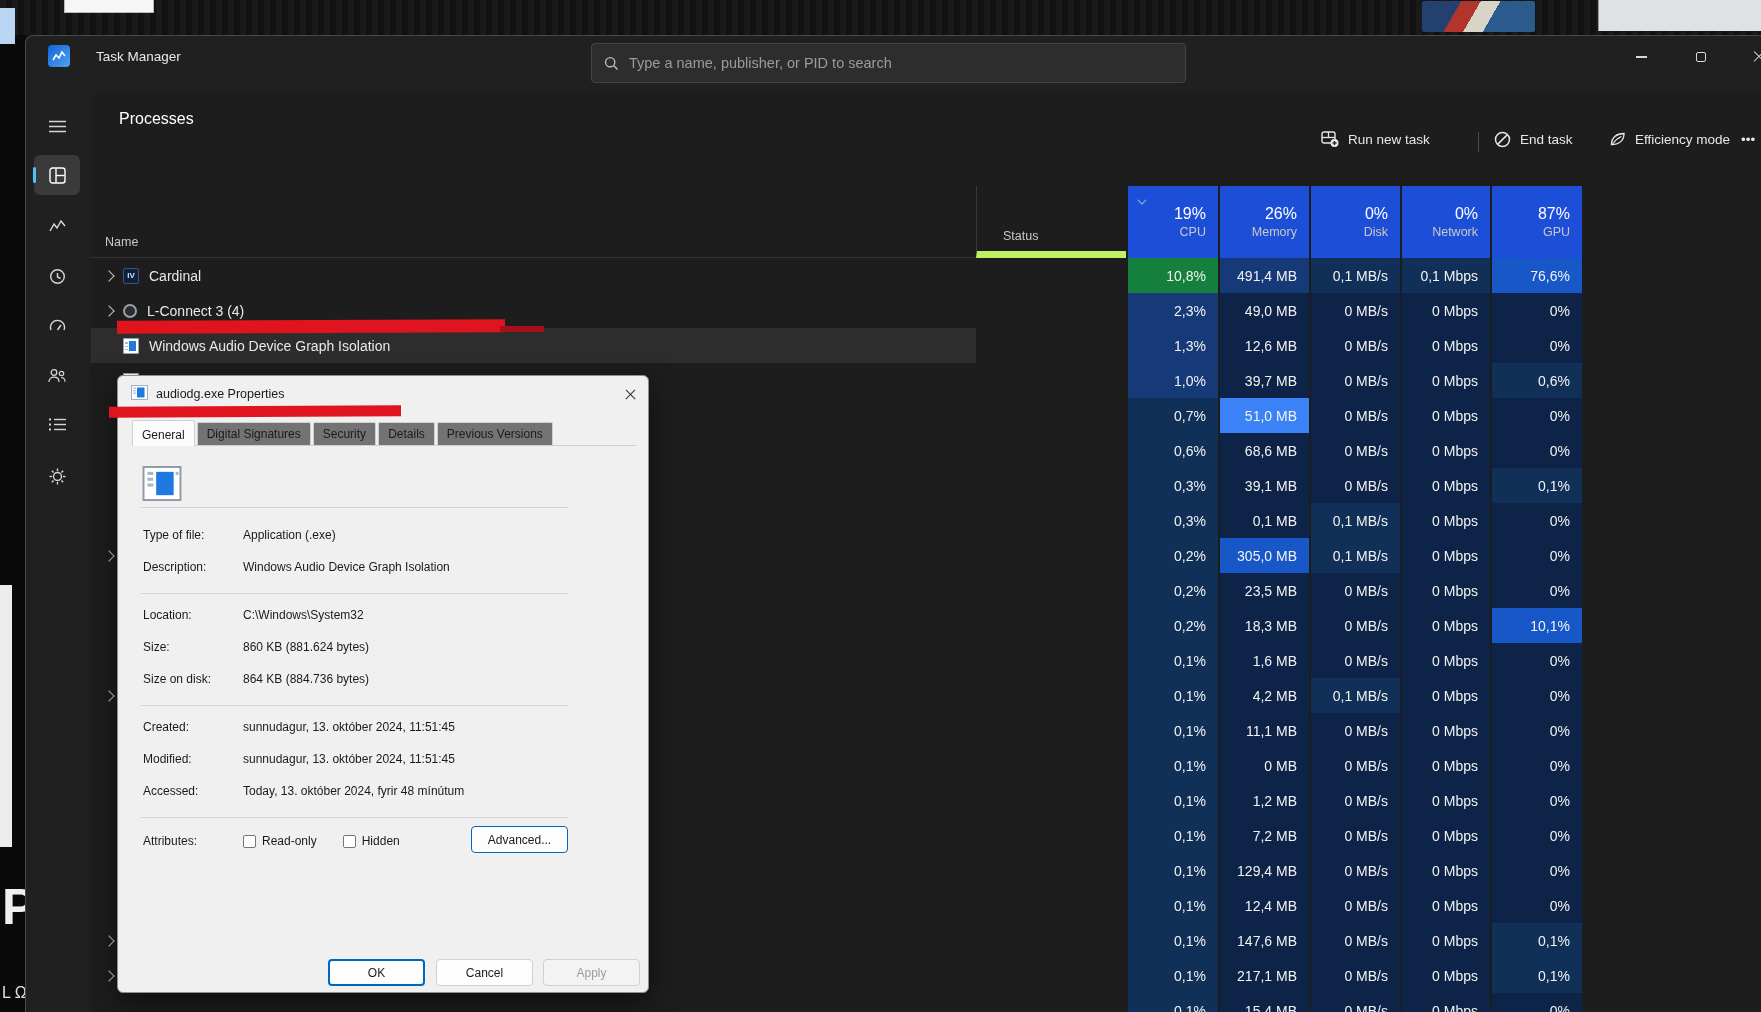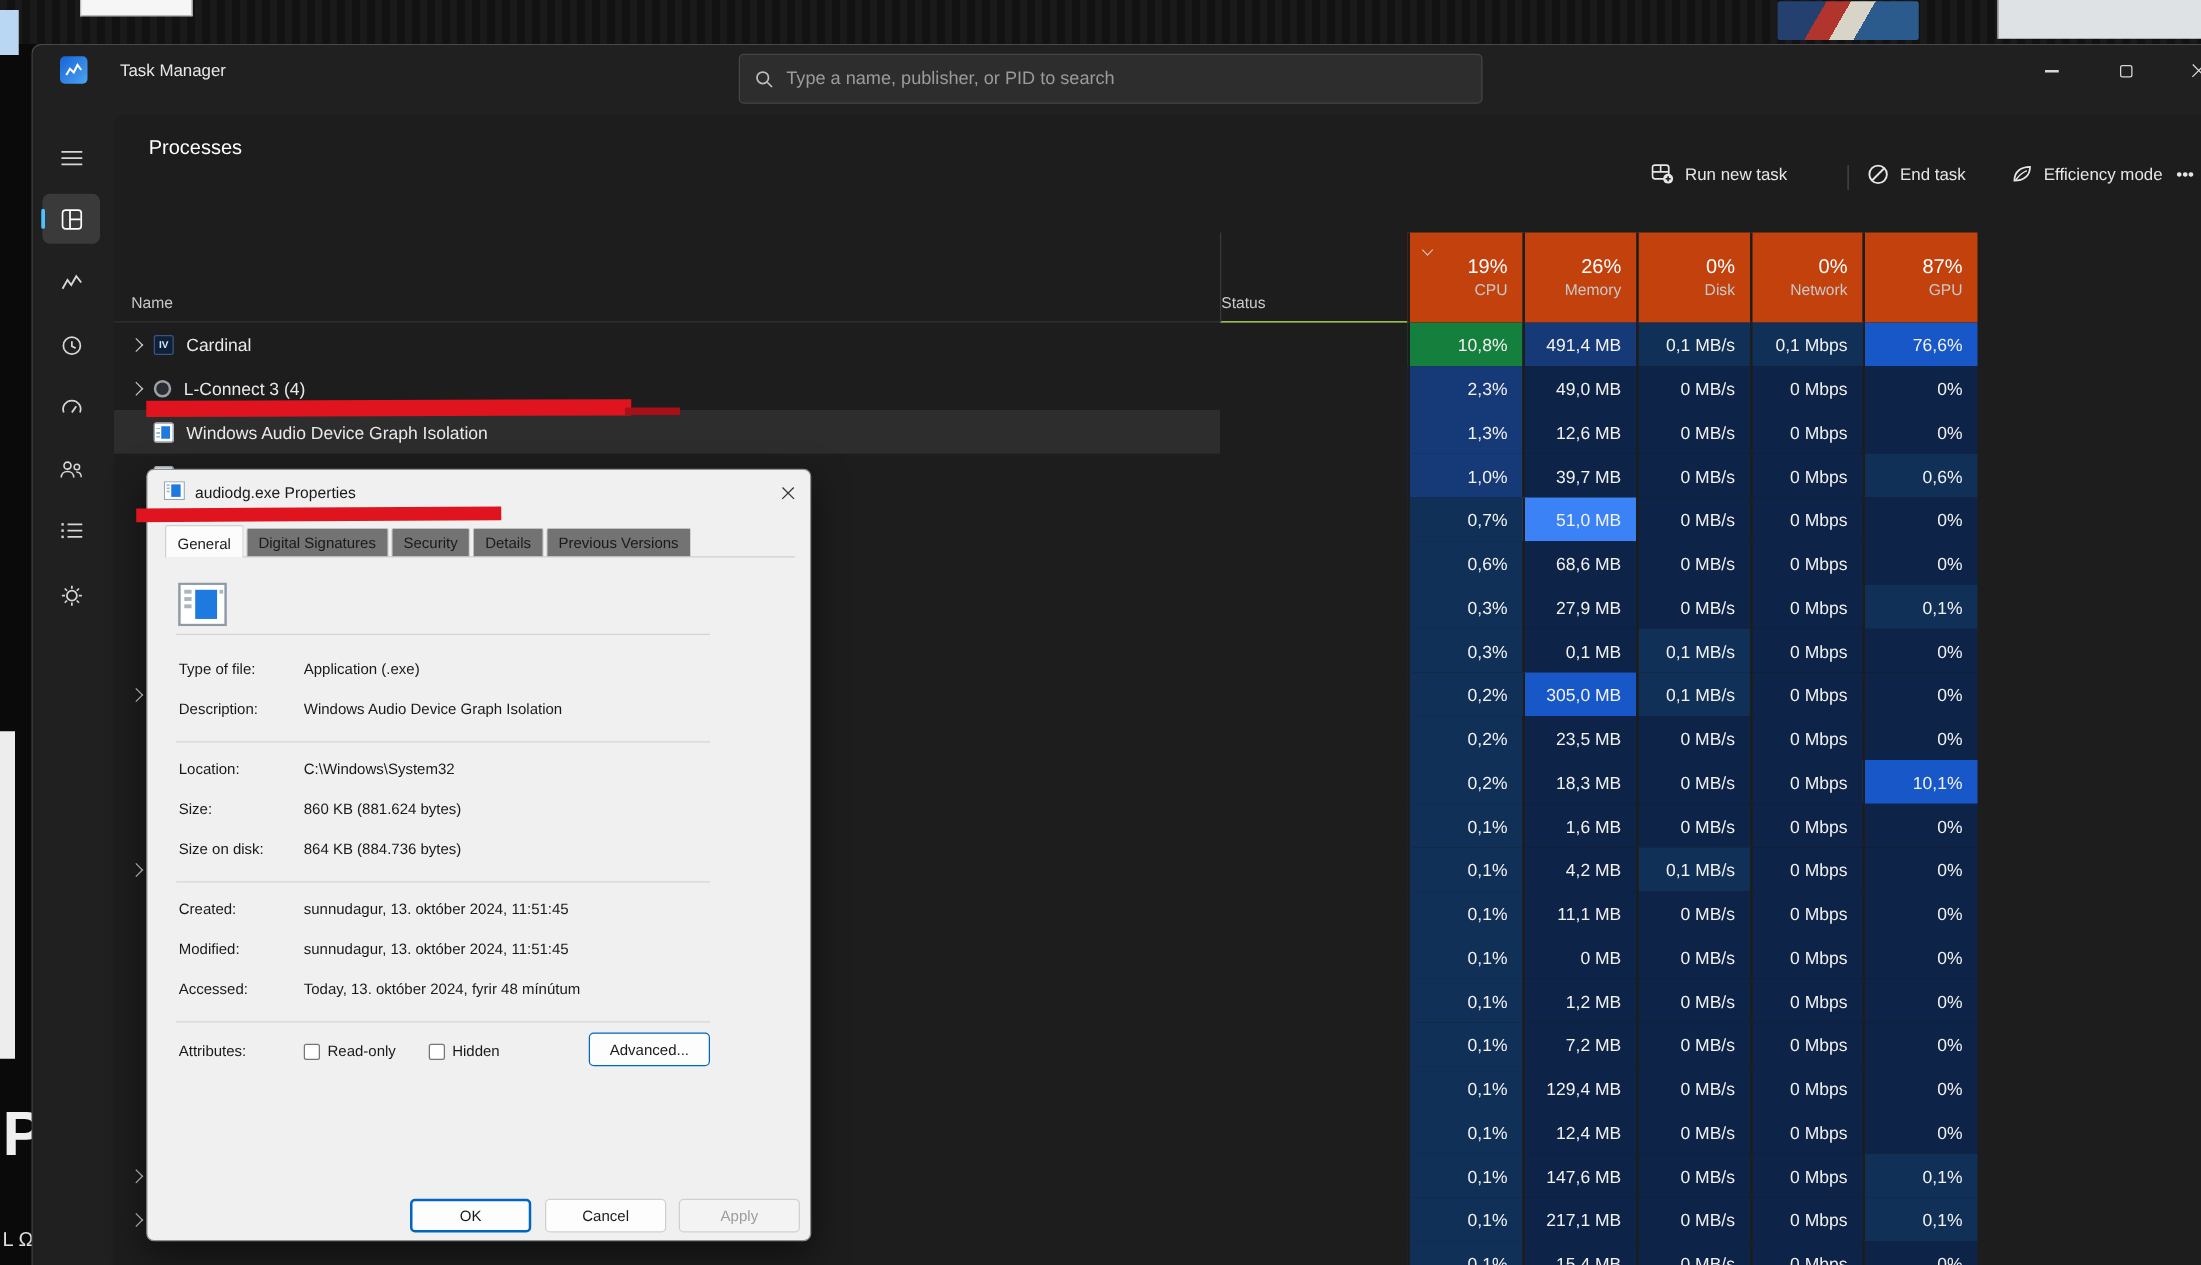--- a/index.html
+++ b/index.html
@@ -48,22 +48,22 @@
   #card { position:absolute; left:65px; top:56px; width:1671px; height:921px; background:#1d1d1d; border-top-left-radius:8px; }
   #page-title { position:absolute; left:28px; top:18px; font-size:16px; font-weight:normal; color:#fff; }
   .tb-btn { position:absolute; top:30px; height:34px; display:flex; align-items:center; gap:9px; color:#e6e6e6; font-size:13.5px; }
   #tb-sep { position:absolute; left:1387px; top:40px; width:1px; height:20px; background:#4a4a4a; }
 
   
   #thead { position:absolute; left:0; top:94px; width:1671px; height:72px; display:grid;
     grid-template-columns:885px 150px 92px 91px 91px 90px 92px 1fr; }
   .hcell { position:relative; color:#c9c9c9; font-size:12.5px; }
   .hname { display:flex; align-items:flex-end; padding:0 0 8px 14px; border-bottom:1px solid #333; }
-  .hstatus { display:flex; align-items:flex-end; padding:0 0 8px 0; border-left:1px solid #3a3a3a; border-bottom:1px solid #bef264; }
-  .hnum { background:#c2410c; border-left:2px solid #1d1d1d; display:flex; flex-direction:column;
+  .hstatus { display:flex; align-items:flex-end; padding:0 0 8px 26px; border-left:1px solid #3a3a3a; border-bottom:7px solid #bef264; }
+  .hnum { background:#1d4ed8; border-left:2px solid #1d1d1d; display:flex; flex-direction:column;
     justify-content:center; align-items:flex-end; padding-right:12px; gap:2px; }
   .hnum .pct { color:#fff; font-size:16px; }
   .sortchev { position:absolute; left:10px; top:10px; width:8px; height:8px; border-right:1.5px solid #cfcfcf;
     border-bottom:1.5px solid #cfcfcf; transform:rotate(45deg) scale(.8); }
 
   
   #rows { position:absolute; left:0; top:166px; width:1671px; height:790px; overflow:hidden; }
   .prow { display:grid; grid-template-columns:885px 150px 92px 91px 91px 90px 92px 1fr; height:35px; }
   .prow.hover .name-cell,.prow.hover .status-cell { background:#2d2d2d; }
   .cell { display:flex; align-items:center; }
@@ -400,21 +400,21 @@
     <div class="cell"></div>
   </div>
         <div class="prow">
     <div class="cell name-cell">
       <span class="chev" style="visibility: hidden;"></span>
       <span class="pic" style="visibility: hidden;"></span>
       <span class="pname"></span>
     </div>
     <div class="cell"></div>
     <div class="cell num" style="background: rgb(16, 48, 88);">0,3%</div>
-    <div class="cell num" style="background: rgb(13, 35, 71);">27,9 MB</div>
+    <div class="cell num" style="background: rgb(13, 35, 71);">39,1 MB</div>
     <div class="cell num" style="background: rgb(13, 35, 71);">0 MB/s</div>
     <div class="cell num" style="background: rgb(13, 35, 71);">0 Mbps</div>
     <div class="cell num" style="background: rgb(16, 48, 88);">0,1%</div>
     <div class="cell"></div>
   </div>
         <div class="prow">
     <div class="cell name-cell">
       <span class="chev" style="visibility: hidden;"></span>
       <span class="pic" style="visibility: hidden;"></span>
       <span class="pname"></span>

